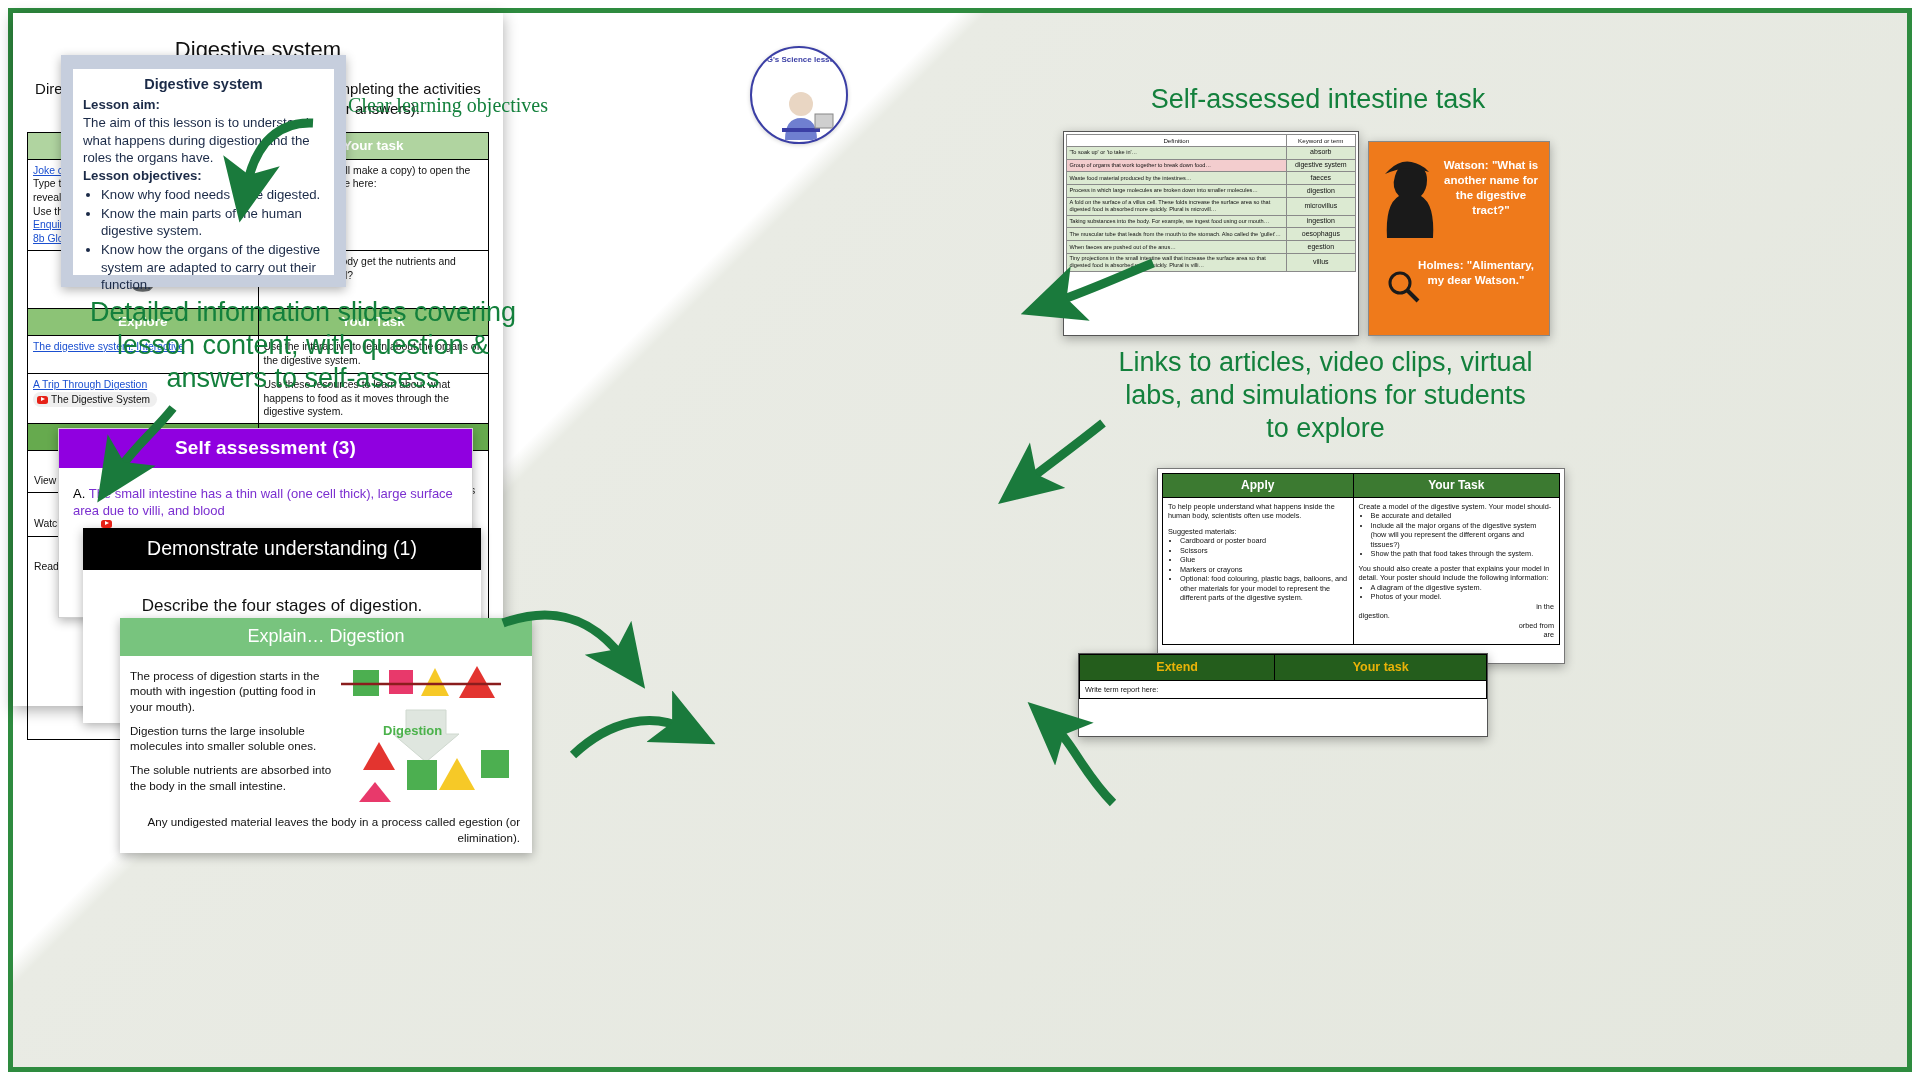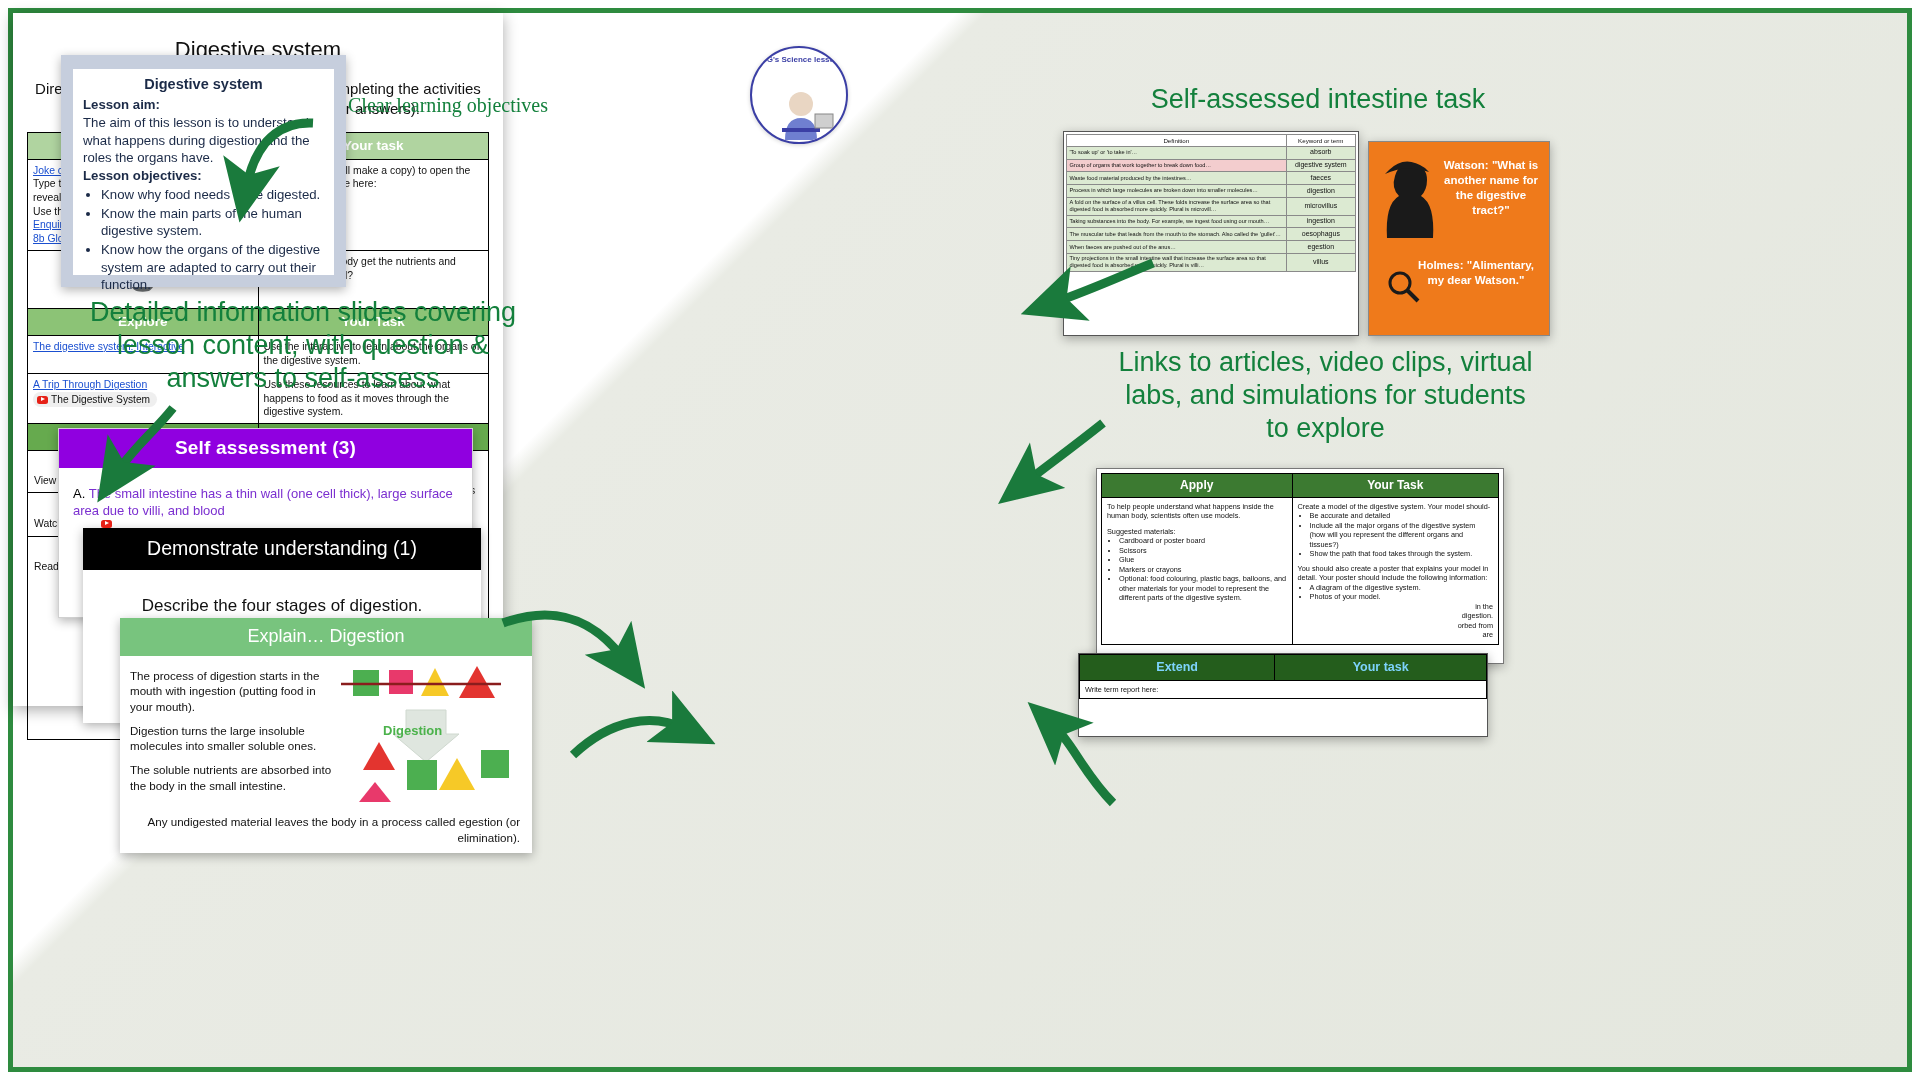--- a/index.html
+++ b/index.html
@@ -178,37 +178,37 @@
   }
   #sherlock .sil {
     position:absolute; left:6px; top:10px; width:62px; height:86px;
   }
   #sherlock .q1 { position:absolute; left:68px; top:16px; width:108px; }
   #sherlock .q2 { position:absolute; left:40px; top:116px; width:134px; }
   #sherlock .mag { position:absolute; left:18px; top:128px; }
 
   
   #apply {
-    left: 1083px; top: 455px; width: 408px; height: 196px;
+    left: 1144px; top: 455px; width: 408px; height: 196px;
     background:#fff; border:1.5px solid #777; padding:4px;
   }
   table.at { width:100%; border-collapse: collapse; table-layout: fixed; }
   table.at th {
     background:#3c7a31; color:#fff; font-size: 12px;
     padding: 4px 0 5px 0; border:1.4px solid #000;
   }
   table.at td { border:1.4px solid #000; font-size: 7.3px; vertical-align: top; padding:4px 5px; line-height:1.3; color:#111; }
   table.at ul { margin-left: 12px; }
   #extend {
     position:absolute; left: 1065px; top: 640px; width: 410px; height: 84px;
     background:#fff; border:1.5px solid #555;
   }
   table.et { width:100%; border-collapse: collapse; table-layout: fixed; }
   table.et th {
-    background:#245d1c; color:#7dd3fc; font-size:12.5px; padding:5px 0 6px 0;
+    background:#245d1c; color:#eab308; font-size:12.5px; padding:5px 0 6px 0;
     border:1.4px solid #000;
   }
   table.et td { border:1.4px solid #000; font-size:7.3px; padding:4px 5px; color:#111; line-height:1.3; vertical-align:top; }
 
   
   .anno {
     position:absolute; color:#13803c; font-weight:normal;
     line-height: 1.22; text-align:center;
   }
   #anno-clear { left: 300px; top: 80px; width: 270px; font-size: 20px; font-family: Liberation Serif, serif; }
@@ -482,21 +482,21 @@
              <li>Include all the major organs of the digestive system (how will you represent the different organs and tissues?)</li>
              <li>Show the path that food takes through the system.</li>
            </ul>
            <div style="height:5px"></div>
            <div>You should also create a poster that explains your model in detail. Your poster should include the following information:</div>
            <ul>
              <li>A diagram of the digestive system.</li>
              <li>Photos of your model.</li>
            </ul>
            <div style="text-align:right">in the</div>
-           <div style="text-align:right">digestion.</div>
+           <div style="text-align:left">digestion.</div>
            <div style="text-align:right">orbed from</div>
            <div style="text-align:right">are</div>
          </td>
        </tr>
      </tbody>
           </table>
    </div>
 
    <div id="extend" class="card">
      <table class="et">

